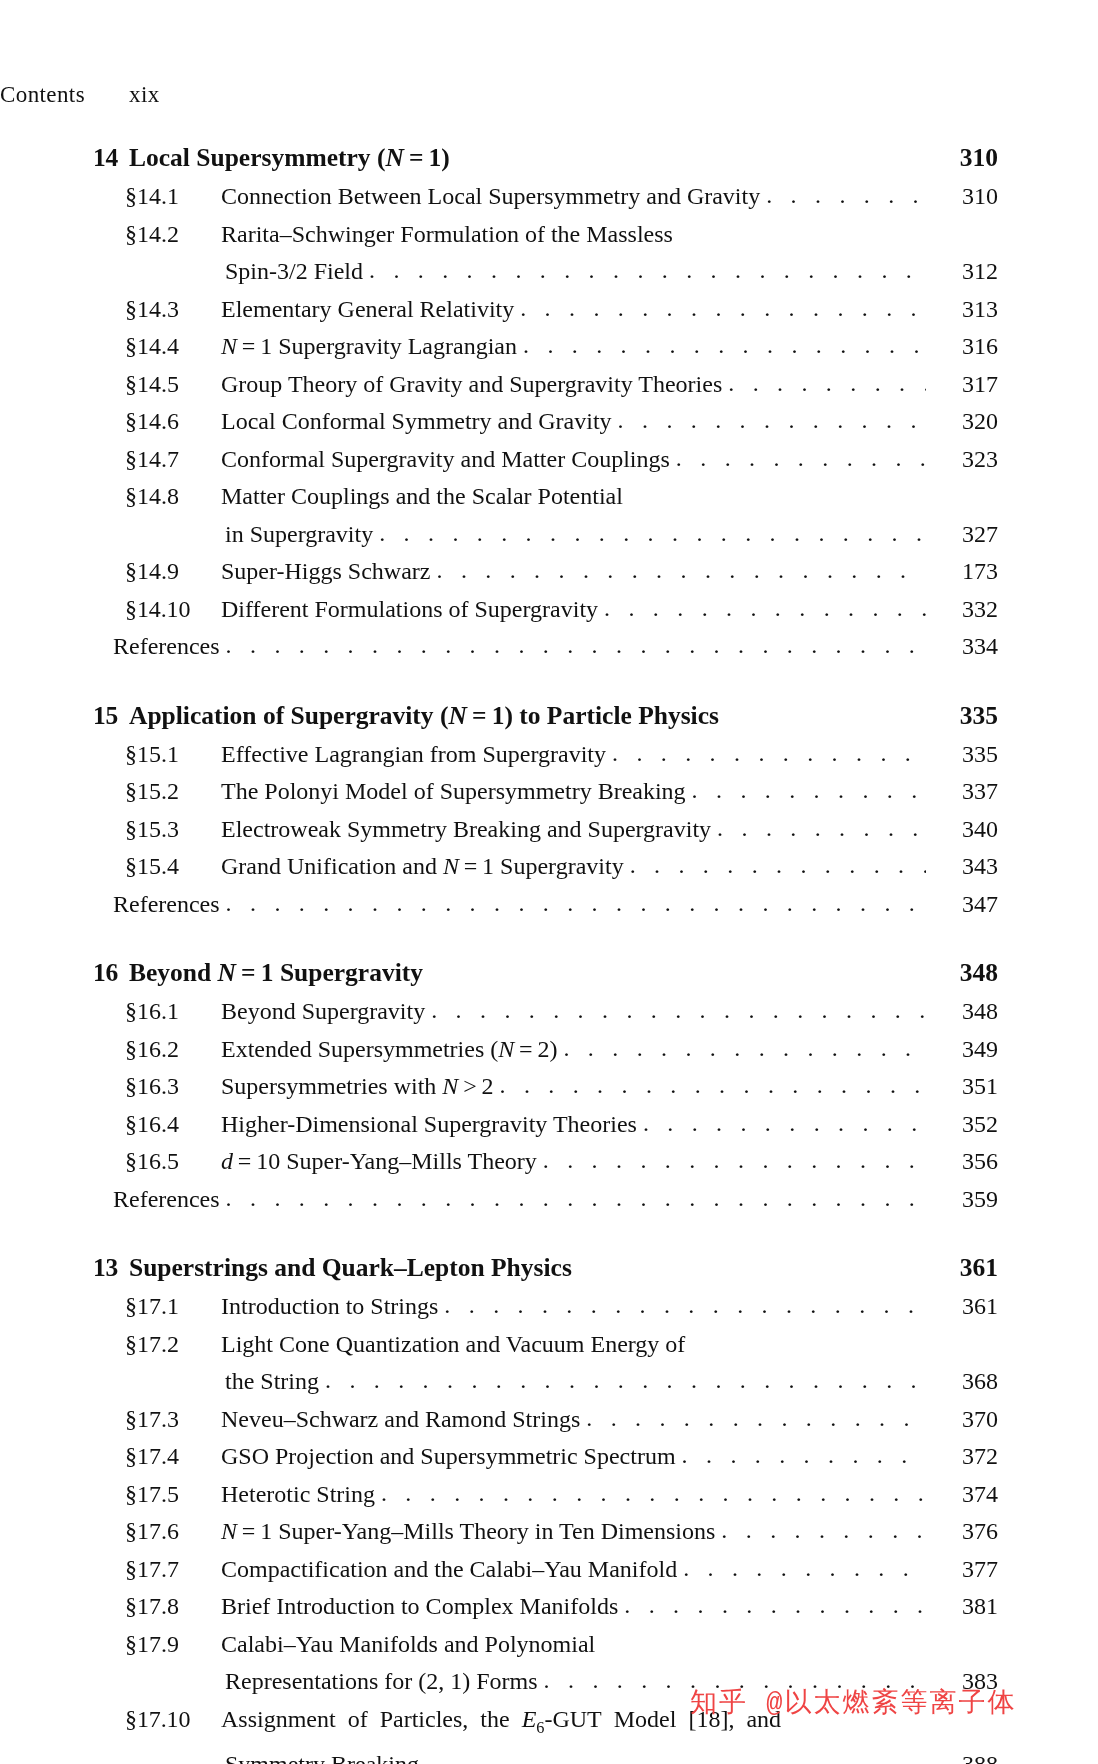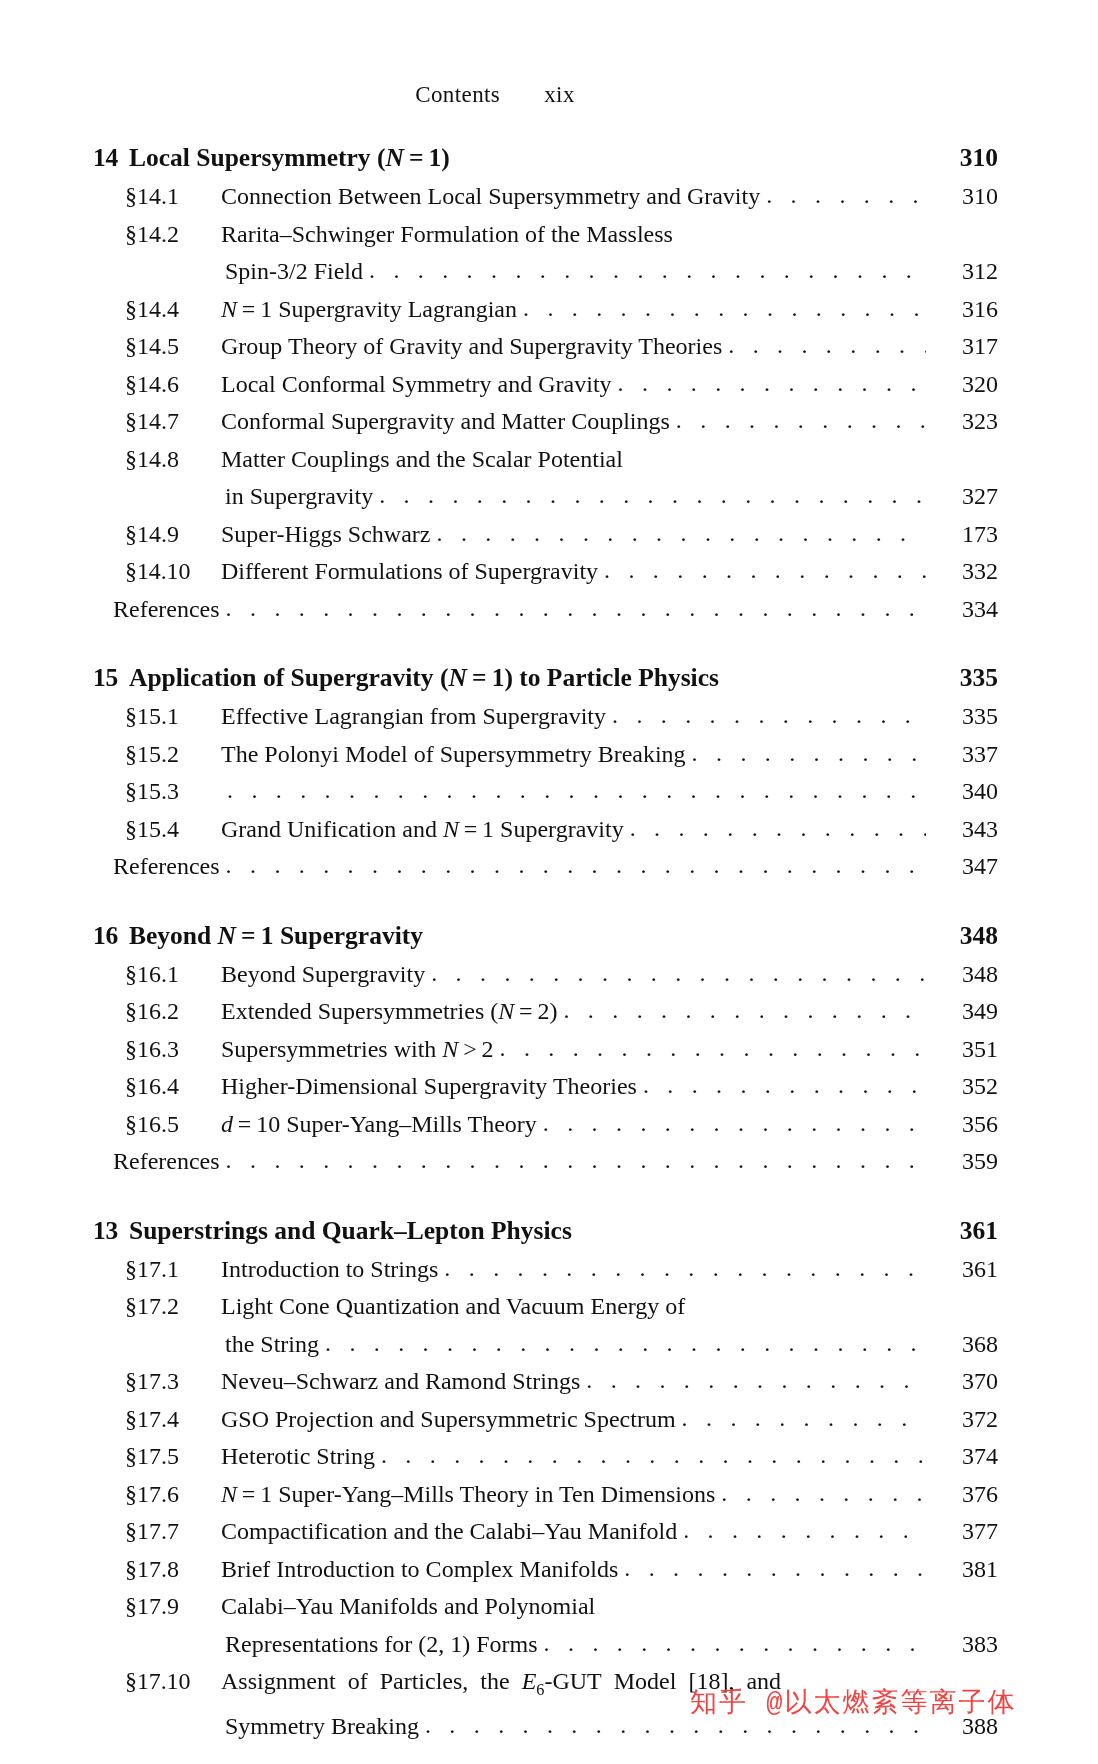--- a/index.html
+++ b/index.html
@@ -22,21 +22,21 @@
     width: 1098px;
     height: 1764px;
   }
 
   
   .running-head {
     position: absolute;
     left: 0;
     top: 82px;
     width: 1098px;
-    text-align: center;
+    text-align: left;
     padding-right: 108px;
     box-sizing: border-box;
     font-size: 23px;
     letter-spacing: 0.4px;
   }
   .running-head .rh-title { margin-right: 44px; }
   .running-head .rh-folio { }
 
   
   .toc {
@@ -198,20 +198,26 @@
         <span class="no-leader"></span>
         <span class="sec-folio"></span>
       </div>
       <div class="cont-row">
         <span class="cont-pad"></span>
         <span class="sec-label">Spin-3/2 Field</span>
         <span class="leader"></span>
         <span class="sec-folio">312</span>
       </div>
 
+      <div class="sec-row">
+        <span class="sec-num">§14.3</span>
+        <span class="sec-label">Elementary General Relativity</span>
+        <span class="leader"></span>
+        <span class="sec-folio">313</span>
+      </div>
 
       <div class="sec-row">
         <span class="sec-num">§14.4</span>
         <span class="sec-label"><span class="mi">N</span><span class="mrel"> = 1</span> Supergravity Lagrangian</span>
         <span class="leader"></span>
         <span class="sec-folio">316</span>
       </div>
 
       <div class="sec-row">
         <span class="sec-num">§14.5</span>
@@ -287,20 +293,21 @@
 
       <div class="sec-row">
         <span class="sec-num">§15.2</span>
         <span class="sec-label">The Polonyi Model of Supersymmetry Breaking</span>
         <span class="leader"></span>
         <span class="sec-folio">337</span>
       </div>
 
       <div class="sec-row">
         <span class="sec-num">§15.3</span>
+        <span class="sec-label">Electroweak Symmetry Breaking and Supergravity</span>
         <span class="leader"></span>
         <span class="sec-folio">340</span>
       </div>
 
       <div class="sec-row">
         <span class="sec-num">§15.4</span>
         <span class="sec-label">Grand Unification and <span class="mi">N</span><span class="mrel"> = 1</span> Supergravity</span>
         <span class="leader"></span>
         <span class="sec-folio">343</span>
       </div>

